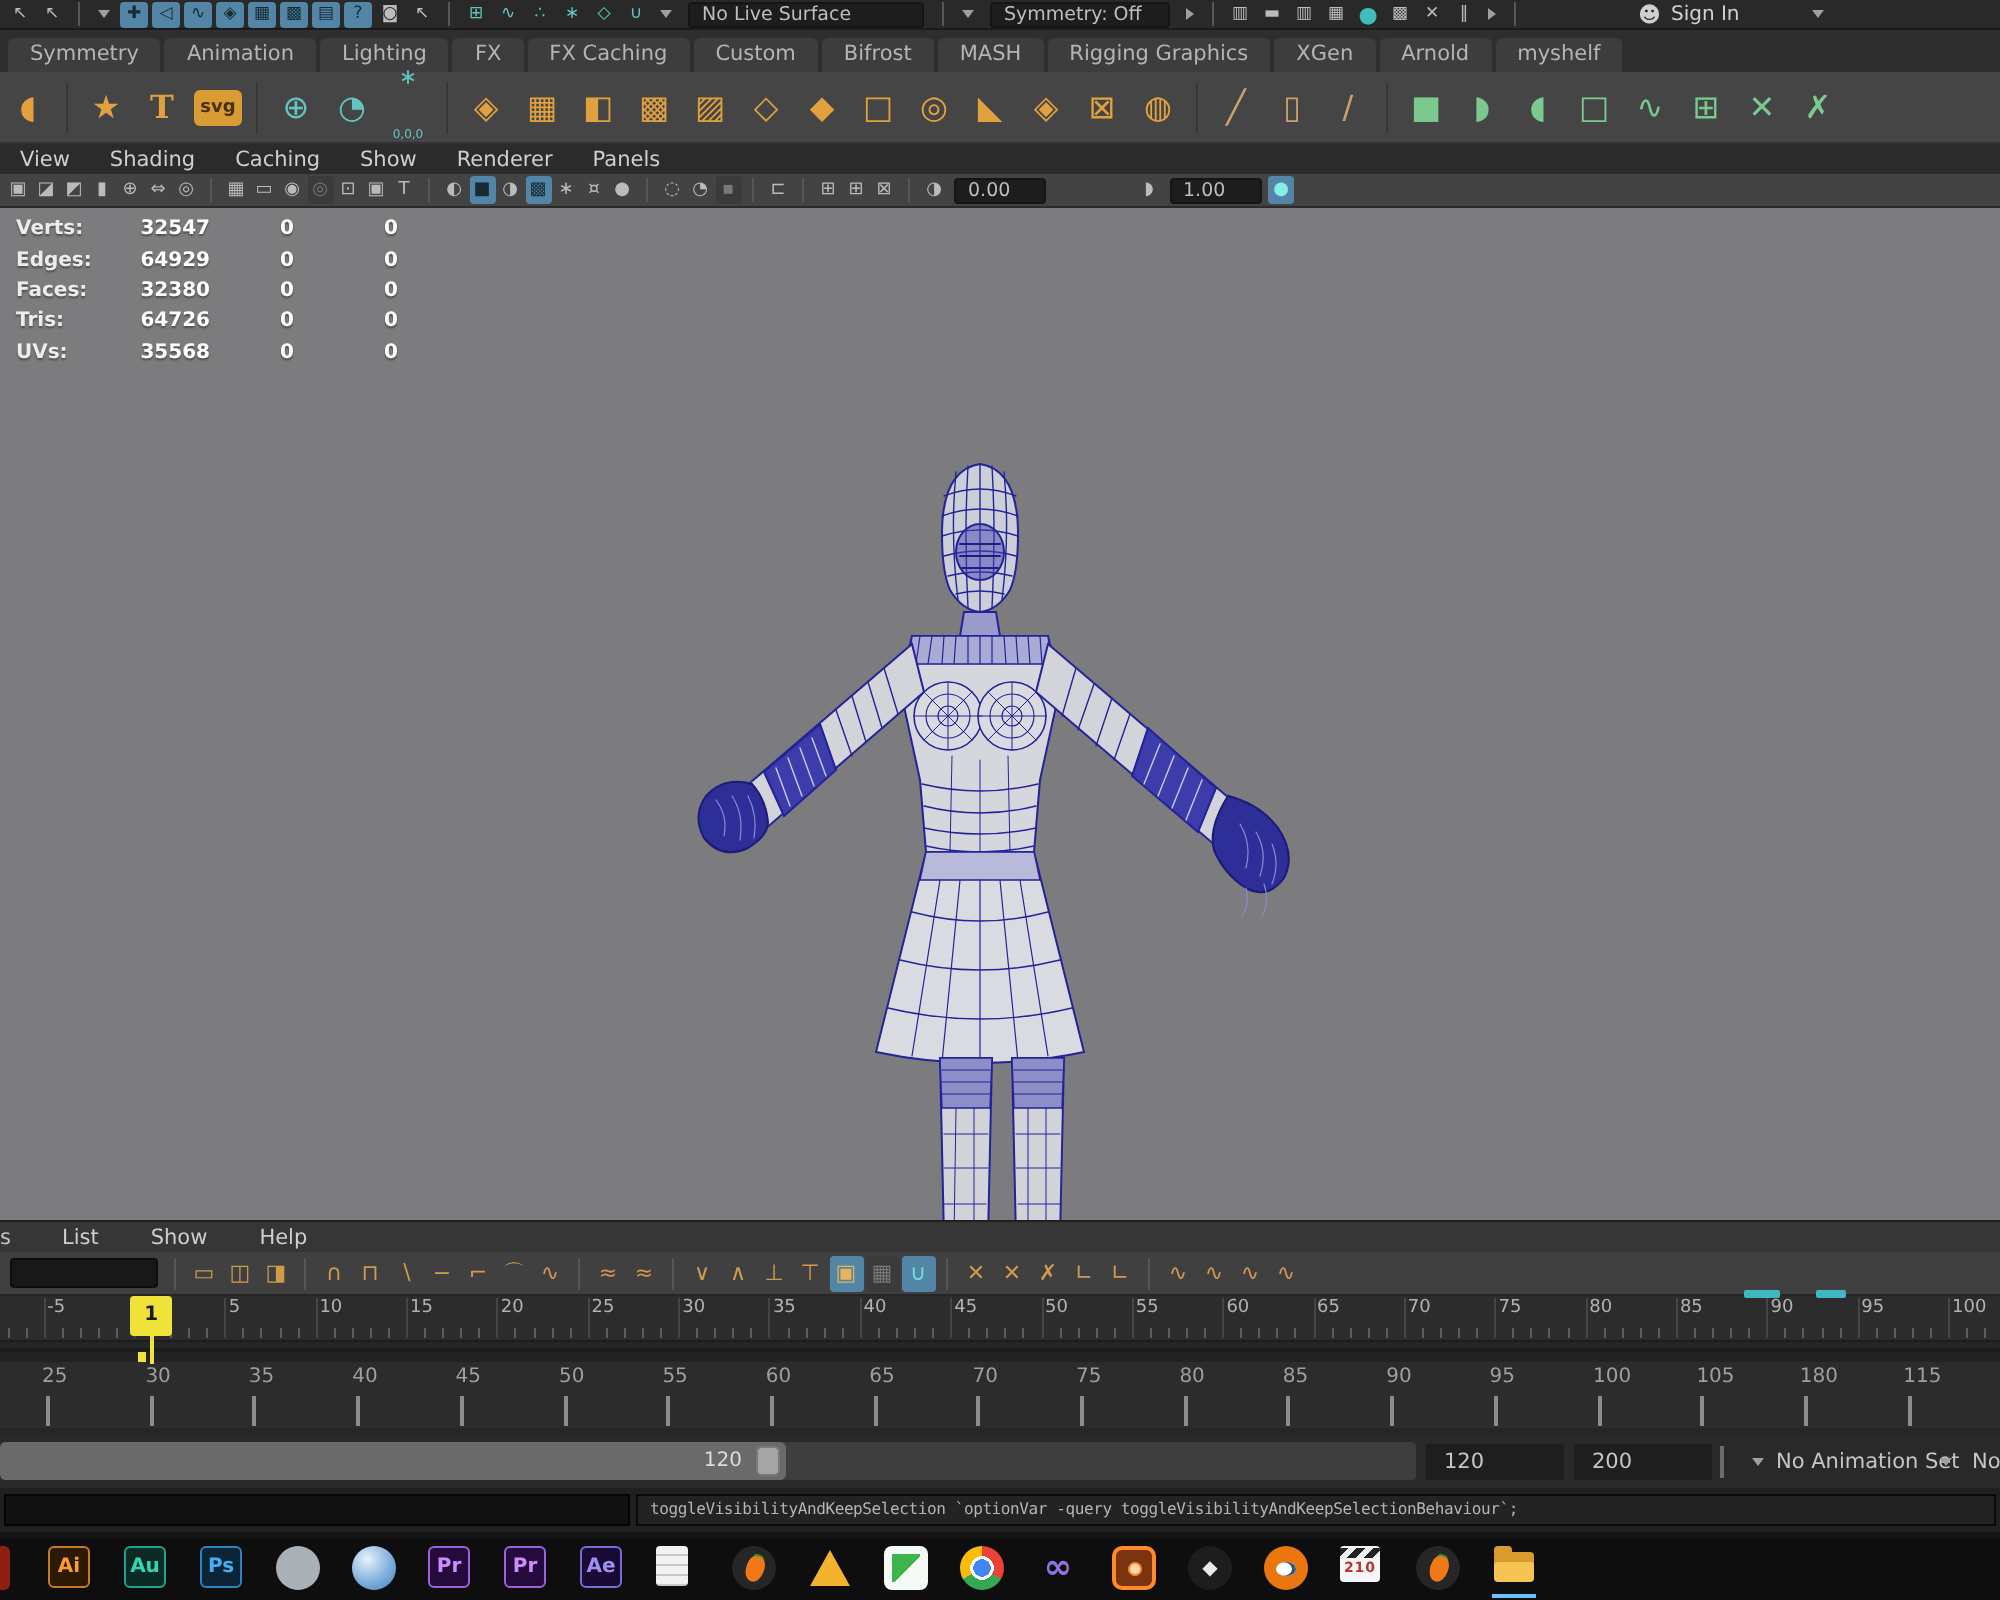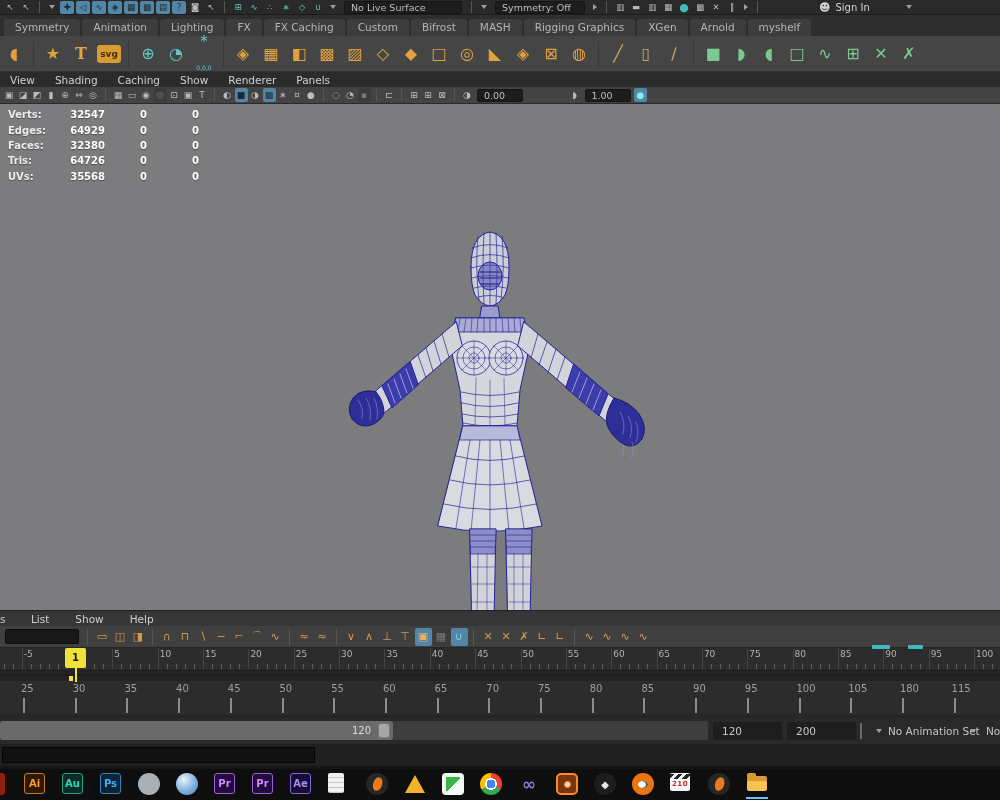--- a/index.html
+++ b/index.html
@@ -686,20 +686,21 @@
     <span class="rfield f2">200</span>
     <span class="rdiv"></span>
     <span class="css-caret a1"></span>
     <span class="charset">No Animation Set</span>
     <span class="css-caret a2"></span>
     <span class="charset nopartial">No</span>
   </div>
 
   <div id="cmd-row">
     <span class="cmd-input"></span>
+    <span class="cmd-output">toggleVisibilityAndKeepSelection `optionVar -query toggleVisibilityAndKeepSelectionBehaviour`;</span>
   </div>
 
   <div id="darkstrip"></div>
 
   <div id="taskbar">
       <div class="tbicon sliver" style="left: -9px;"></div>
       <div class="tbicon badge" style="left: 24px; background: rgb(44, 26, 5); border-color: rgb(199, 123, 34); color: rgb(255, 154, 46);">Ai</div>
       <div class="tbicon badge" style="left: 62px; background: rgb(13, 43, 37); border-color: rgb(35, 162, 135); color: rgb(47, 216, 178);">Au</div>
       <div class="tbicon badge" style="left: 100px; background: rgb(11, 37, 55); border-color: rgb(47, 130, 189); color: rgb(67, 174, 245);">Ps</div>
       <div class="tbicon jar" style="left: 138px;"></div>

